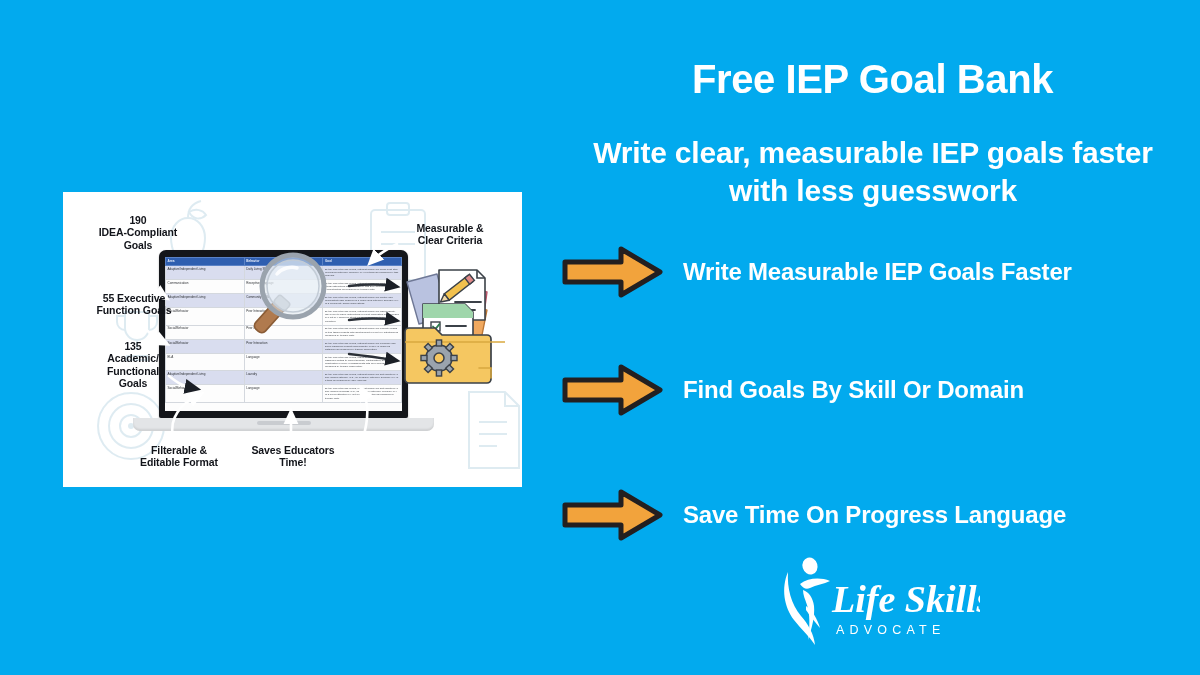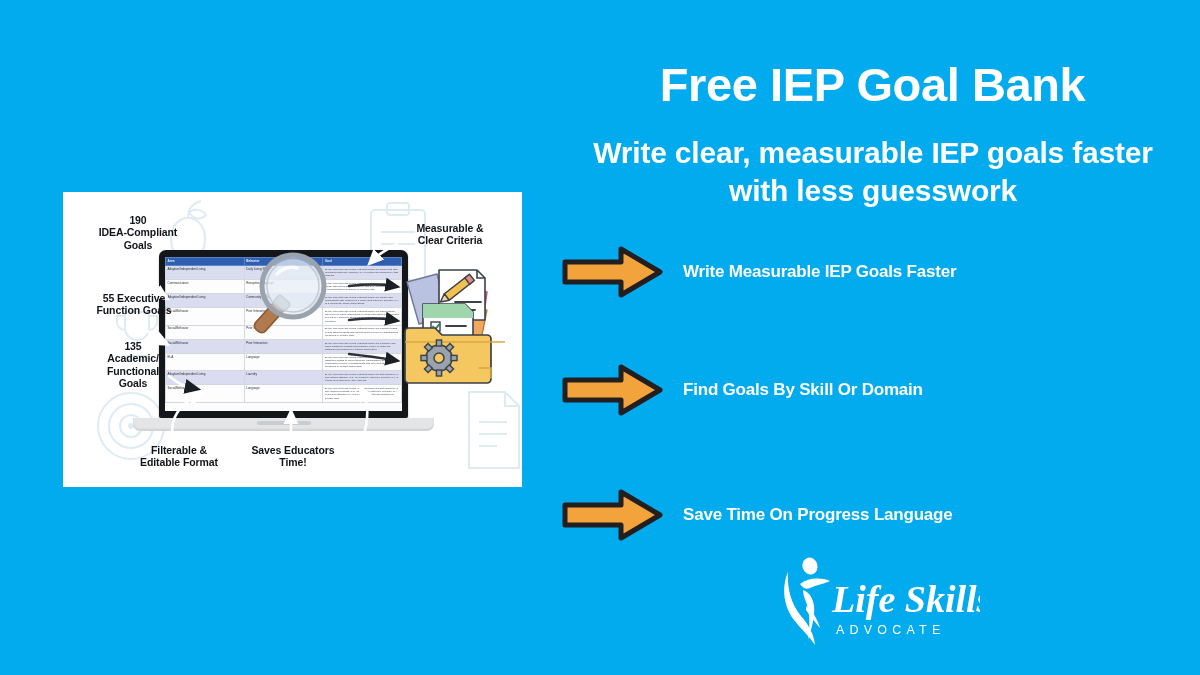--- a/index.html
+++ b/index.html
@@ -73,34 +73,34 @@
   #lbl-saves{left:168px;top:252px;width:124px;}
   #lbl-includes{left:292px;top:250px;width:164px;font-size:9.4px;}
   #lbl-measure{left:322px;top:30px;width:130px;}
 
   .curve{position:absolute;pointer-events:none;}
 
   
   .right{position:absolute;left:545px;top:0;width:655px;height:675px;}
   .headline{
     position:absolute;top:57px;left:0;width:655px;text-align:center;
-    color:#ffffff;font-size:47px;font-weight:bold;letter-spacing:-.4px;
+    color:#ffffff;font-size:40px;font-weight:bold;letter-spacing:-.4px;
   }
   .subhead{
     position:absolute;top:134px;left:28px;width:600px;text-align:center;
     color:#ffffff;font-size:30px;font-weight:bold;line-height:1.27;
     letter-spacing:-.2px;
   }
   .bullet{position:absolute;left:16px;width:640px;height:58px;display:flex;align-items:center;}
   #bullet-0{top:243px;}
   #bullet-1{top:361px;}
   #bullet-2{top:486px;}
   .bullet .arrow{width:106px;height:58px;flex:0 0 106px;}
   .bullet .btxt{
-    color:#ffffff;font-size:17px;font-weight:bold;letter-spacing:-.2px;
+    color:#ffffff;font-size:24px;font-weight:bold;letter-spacing:-.2px;
     margin-left:16px;white-space:nowrap;
   }
   .logo{position:absolute;left:225px;top:550px;width:210px;height:100px;}
 </style>
 </head>
 <body>
 
 <div class="stage">
 
   <div class="graphic-panel">

